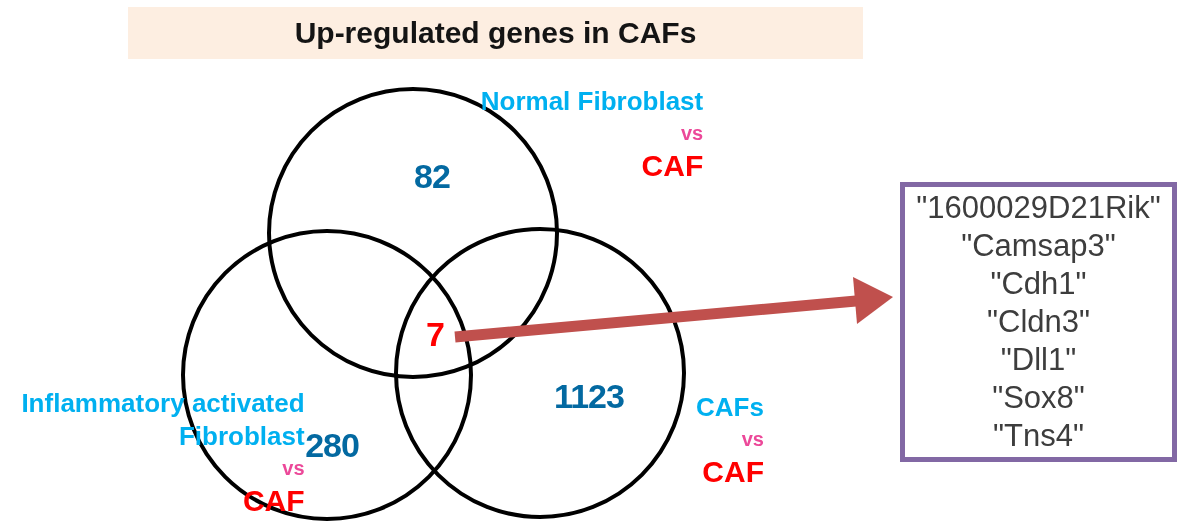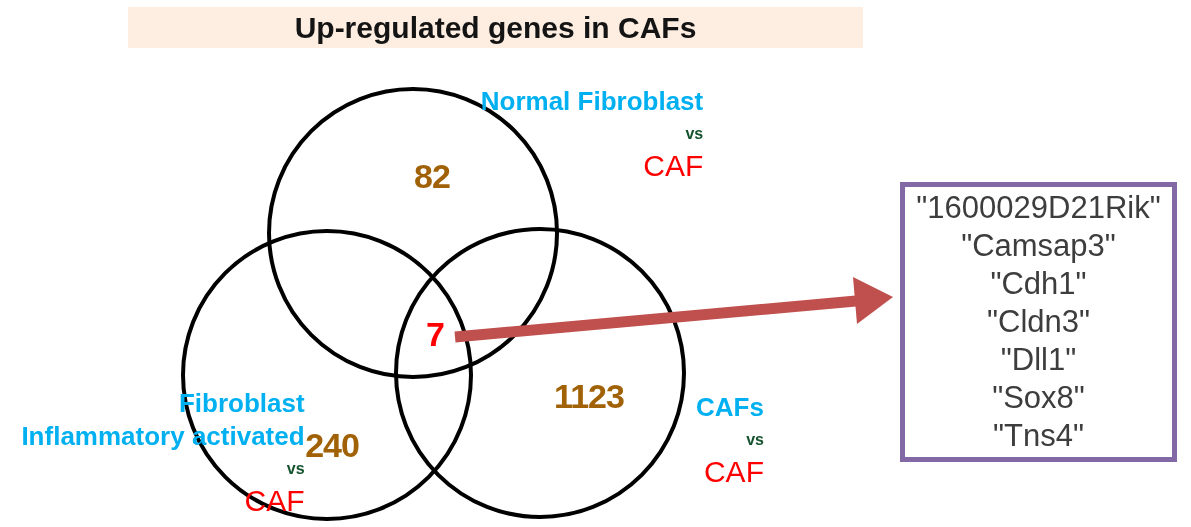--- a/index.html
+++ b/index.html
@@ -1,36 +1,36 @@
 <!DOCTYPE html>
 <html><head>
 <meta charset="utf-8">
 <style>
   html,body{margin:0;padding:0;background:#fff;}
   .canvas{
     position:relative;width:1191px;height:527px;background:#ffffff;overflow:hidden;
     font-family:"Liberation Sans", sans-serif;
   }
   .title-bar{
-    position:absolute;left:128px;top:7px;width:735px;height:41px;
+    position:absolute;left:128px;top:7px;width:735px;height:52px;
     background:#fdeee1;display:flex;align-items:center;justify-content:center;
   }
   .title-text{font-size:30px;font-weight:bold;color:#141414;letter-spacing:0px;}
   svg.overlay{position:absolute;left:0;top:0;}
   .count{
     position:absolute;transform:translate(-50%,-50%);
-    font-size:34px;font-weight:bold;color:#a16207;letter-spacing:-1px;white-space:nowrap;
+    font-size:34px;font-weight:bold;color:#0369a1;letter-spacing:-1px;white-space:nowrap;
   }
   .count.red{color:#ff0000;}
   .label-block{
     position:absolute;transform:translateX(-50%);text-align:right;white-space:nowrap;
   }
   .lbl-blue{font-size:26px;font-weight:bold;color:#00b0f0;line-height:33px;}
-  .lbl-vs{font-size:16px;font-weight:bold;color:#14532d;line-height:31px;}
-  .lbl-caf{font-size:30px;font-weight:normal;color:#ff0000;line-height:34px;}
+  .lbl-vs{font-size:20px;font-weight:bold;color:#ec4899;line-height:31px;}
+  .lbl-caf{font-size:30px;font-weight:bold;color:#ff0000;line-height:34px;}
   .gene-box{
     position:absolute;left:900px;top:182px;width:267px;height:270px;
     border:5px solid #8268a4;background:#ffffff;
     display:flex;flex-direction:column;justify-content:center;align-items:center;
   }
   .gene-line{
     font-size:31px;line-height:38px;color:#3d3d3d;white-space:nowrap;
     font-weight:normal;
   }
 </style>
@@ -45,33 +45,33 @@
 
   <svg class="overlay" width="1191" height="527" viewBox="0 0 1191 527">
     <circle cx="413" cy="233" r="144" fill="none" stroke="#000000" stroke-width="4"></circle>
     <circle cx="327" cy="375" r="144" fill="none" stroke="#000000" stroke-width="4"></circle>
     <circle cx="540" cy="373" r="144" fill="none" stroke="#000000" stroke-width="4"></circle>
     <line x1="455" y1="337" x2="856" y2="301" stroke="#c0504d" stroke-width="11"></line>
     <polygon points="893,297 857,324 853,277" fill="#c0504d"></polygon>
   </svg>
 
   <div class="count" style="left:432px;top:176px;">82</div>
-  <div class="count" style="left:332px;top:445px;">240</div>
+  <div class="count" style="left:332px;top:445px;">280</div>
   <div class="count" style="left:589px;top:396px;">1123</div>
   <div class="count red" style="left:435px;top:334px;">7</div>
 
   <div class="label-block" style="left:592px;top:85px;">
     <div class="lbl-blue">Normal Fibroblast</div>
     <div class="lbl-vs">vs</div>
     <div class="lbl-caf">CAF</div>
   </div>
 
   <div class="label-block" style="left:163px;top:387px;">
+    <div class="lbl-blue">Inflammatory activated</div>
     <div class="lbl-blue">Fibroblast</div>
-    <div class="lbl-blue">Inflammatory activated</div>
     <div class="lbl-vs">vs</div>
     <div class="lbl-caf">CAF</div>
   </div>
 
   <div class="label-block" style="left:730px;top:391px;">
     <div class="lbl-blue">CAFs</div>
     <div class="lbl-vs">vs</div>
     <div class="lbl-caf">CAF</div>
   </div>
 

